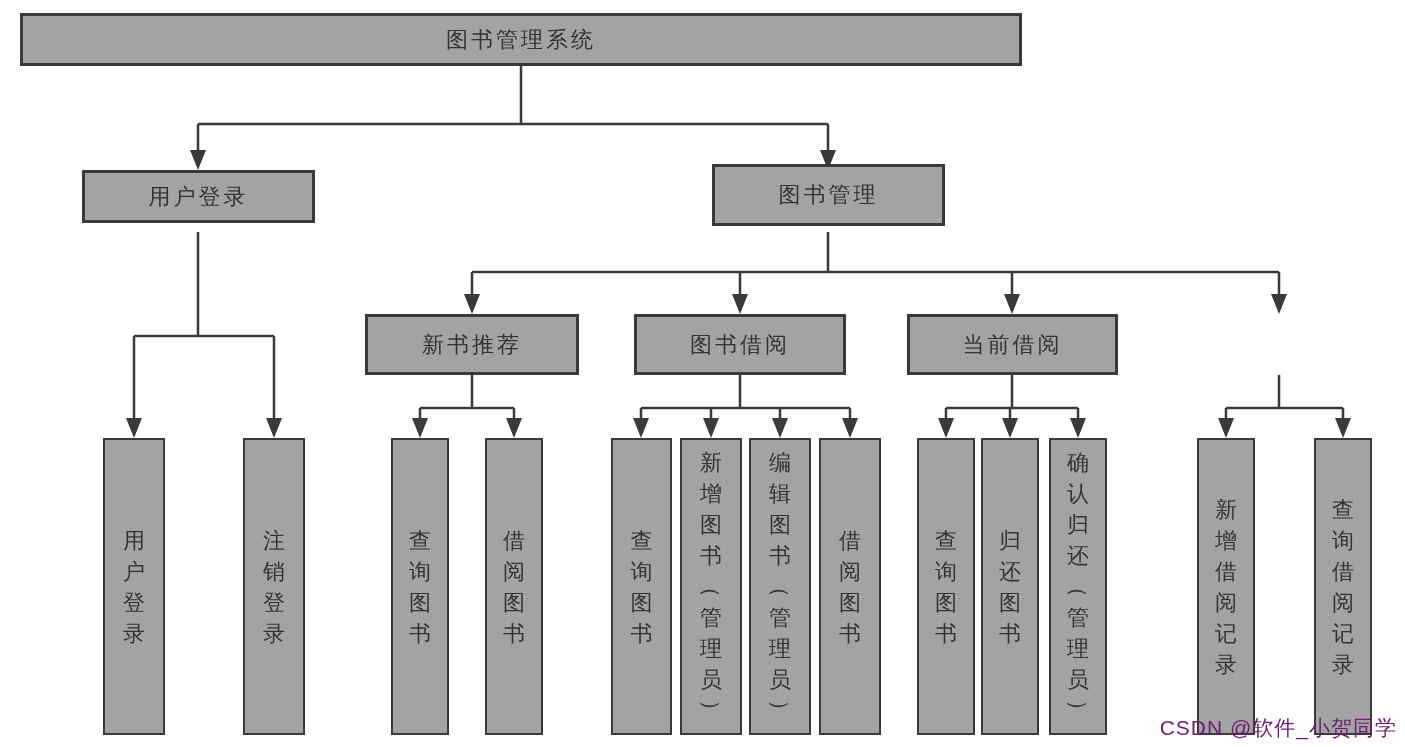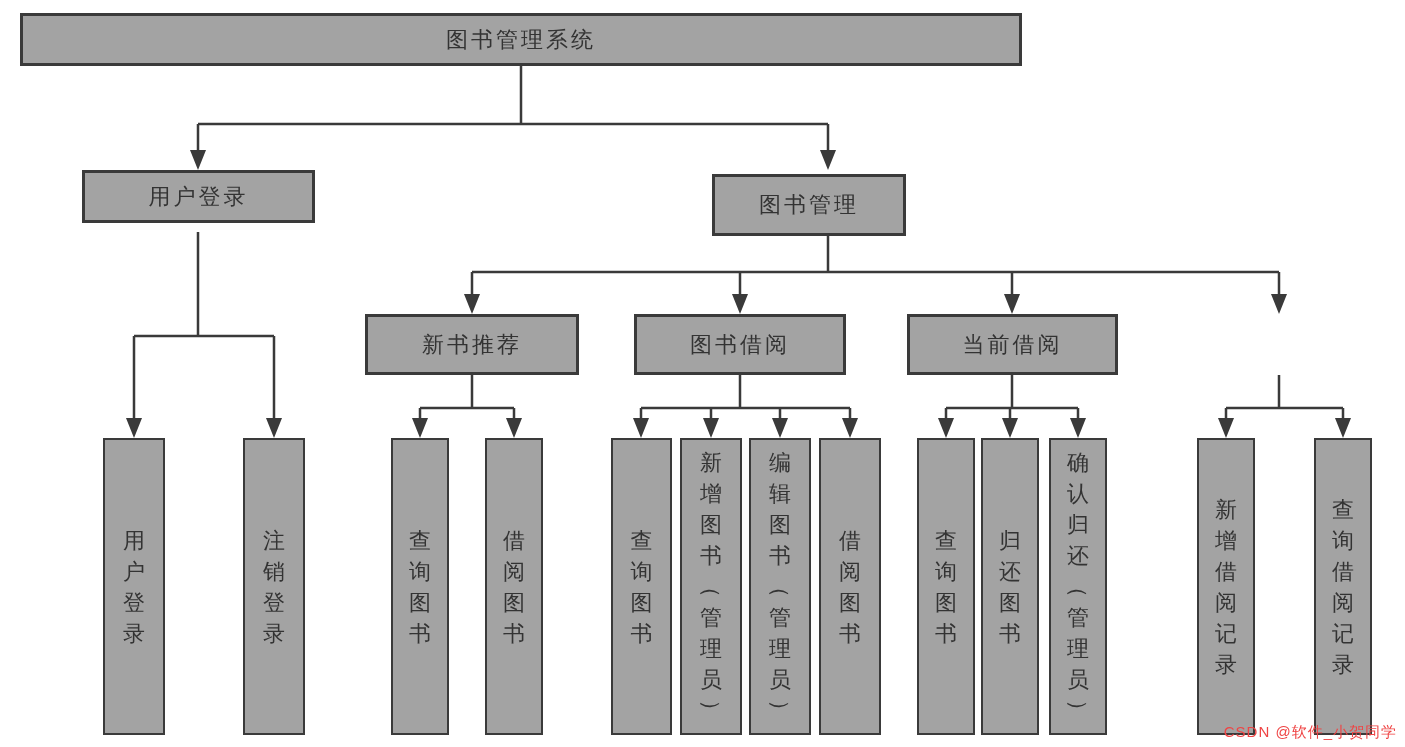--- a/index.html
+++ b/index.html
@@ -39,22 +39,22 @@
     display: block;
     height: 31px;
     line-height: 31px;
     text-align: center;
     font-size: 22px;
   }
   .vchar.rot { transform: rotate(90deg); }
   .watermark {
     position: absolute;
     right: 8px; bottom: 5px;
-    font-size: 15px;
-    color: #ef4444;
+    font-size: 21px;
+    color: #701a75;
     letter-spacing: 1px;
     z-index: 5;
   }
 </style>
 </head>
 <body>
 
 <div id="canvas">
 
   <svg class="wires" viewBox="0 0 1405 747" xmlns="http://www.w3.org/2000/svg">
@@ -93,21 +93,21 @@
       <polygon points="1002,418 1018,418 1010,438"></polygon>
       <polygon points="1070,418 1086,418 1078,438"></polygon>
       <polygon points="1218,418 1234,418 1226,438"></polygon>
       <polygon points="1335,418 1351,418 1343,438"></polygon>
     </g>
   </svg>
 
   <div class="box" style="left:20px; top:13px; width:1002px; height:53px;">图书管理系统</div>
 
   <div class="box" style="left:82px; top:170px; width:233px; height:53px;">用户登录</div>
-  <div class="box" style="left:712px; top:174px; width:194px; height:62px;">图书管理</div>
+  <div class="box" style="left:712px; top:164px; width:233px; height:62px;">图书管理</div>
 
   <div class="box" style="left:365px; top:314px; width:214px; height:61px;">新书推荐</div>
   <div class="box" style="left:634px; top:314px; width:212px; height:61px;">图书借阅</div>
   <div class="box" style="left:907px; top:314px; width:211px; height:61px;font-family:Liberation Mono, monospace;">当前借阅</div>
 
   <div class="box leafbox" style="left:103px; top:438px; width:62px; height:297px;">
       <span class="vchar">用</span>
       <span class="vchar">户</span>
       <span class="vchar">登</span>
       <span class="vchar">录</span>

